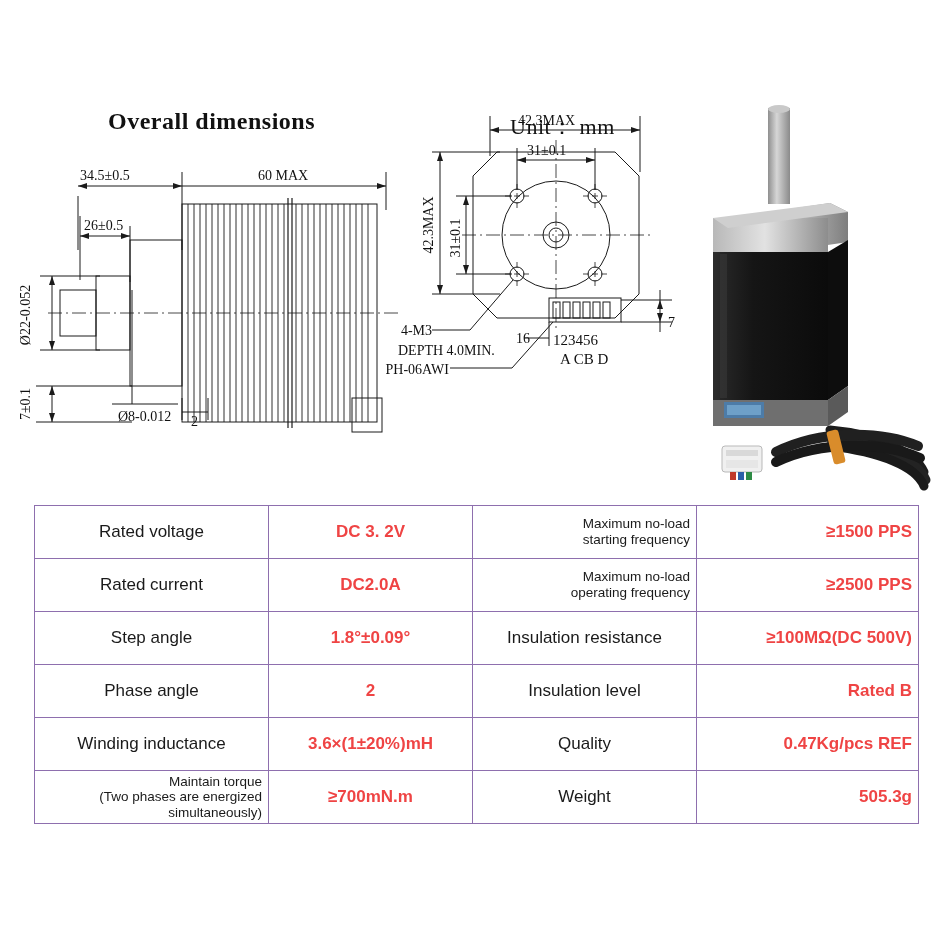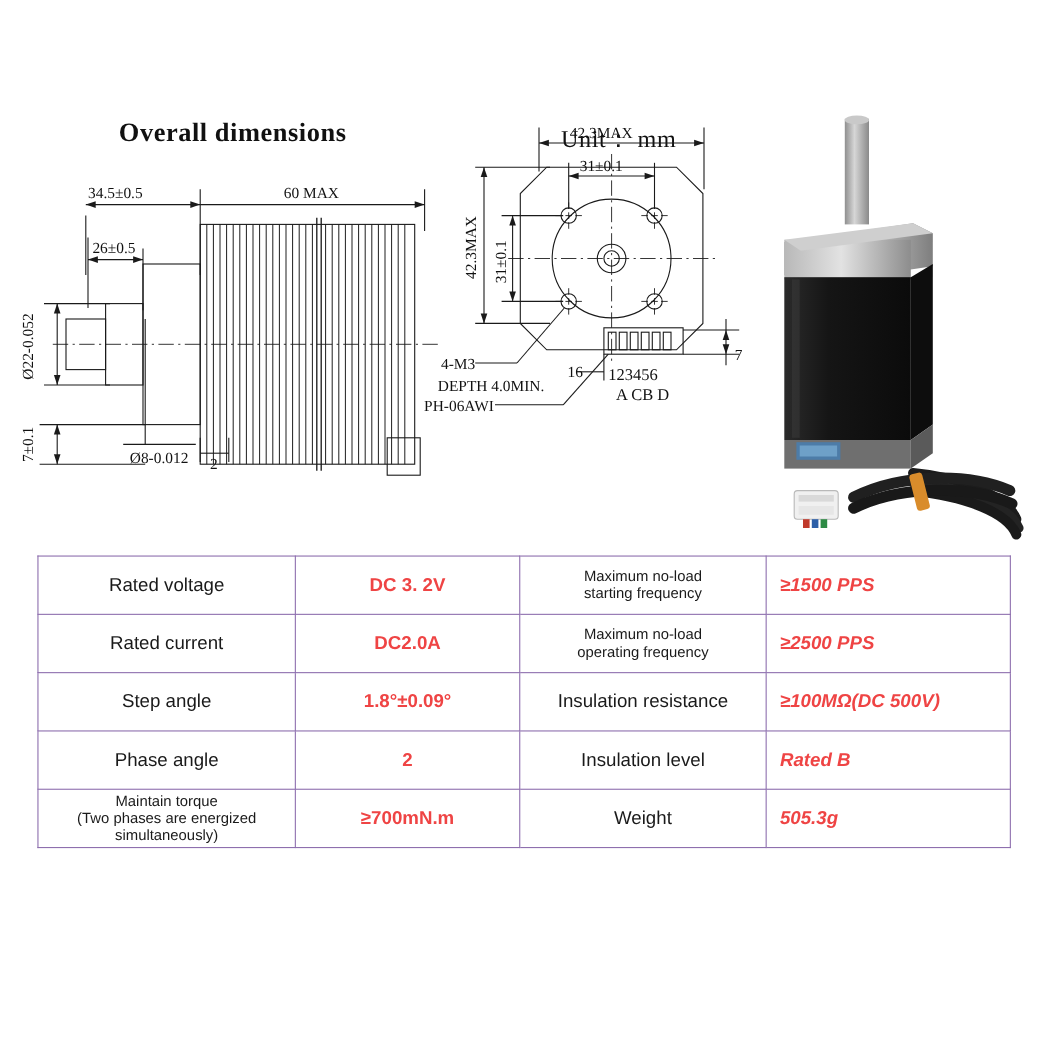--- a/index.html
+++ b/index.html
@@ -77,31 +77,31 @@
   }
   .spec-table td.label {
     text-align: center;
     font-size: 17px;
     color: #1a1a1a;
     font-weight: normal;
   }
   .spec-table td.label.small {
     font-size: 13.5px;
     line-height: 1.15;
+    text-align: right;
   }
   .spec-table td.value {
     font-size: 17px;
     font-weight: bold;
     color: #ef4444;
     text-align: center;
   }
   .spec-table td.value.left {
-    text-align: left;
+    text-align: right;
     padding-left: 12px;
-    font-style: italic;
   }
   .col-a { width: 234px; }
   .col-b { width: 204px; }
   .col-c { width: 224px; }
   .col-d { width: 222px; }
 
   .dim-text {
     font-family: "Liberation Serif", serif;
   }
 </style>
@@ -389,20 +389,26 @@
         <td class="label">Insulation resistance</td>
         <td class="value left">≥100MΩ(DC 500V)</td>
       </tr>
       <tr>
         <td class="label">Phase angle</td>
         <td class="value">2</td>
         <td class="label">Insulation level</td>
         <td class="value left">Rated B</td>
       </tr>
       <tr>
+        <td class="label">Winding inductance</td>
+        <td class="value">3.6×(1±20%)mH</td>
+        <td class="label">Quality</td>
+        <td class="value left">0.47Kg/pcs REF</td>
+      </tr>
+      <tr>
         <td class="label small">Maintain torque<br>(Two phases are energized<br>simultaneously)</td>
         <td class="value">≥700mN.m</td>
         <td class="label">Weight</td>
         <td class="value left">505.3g</td>
       </tr>
     </tbody>
   </table>
 
 </div>
 

